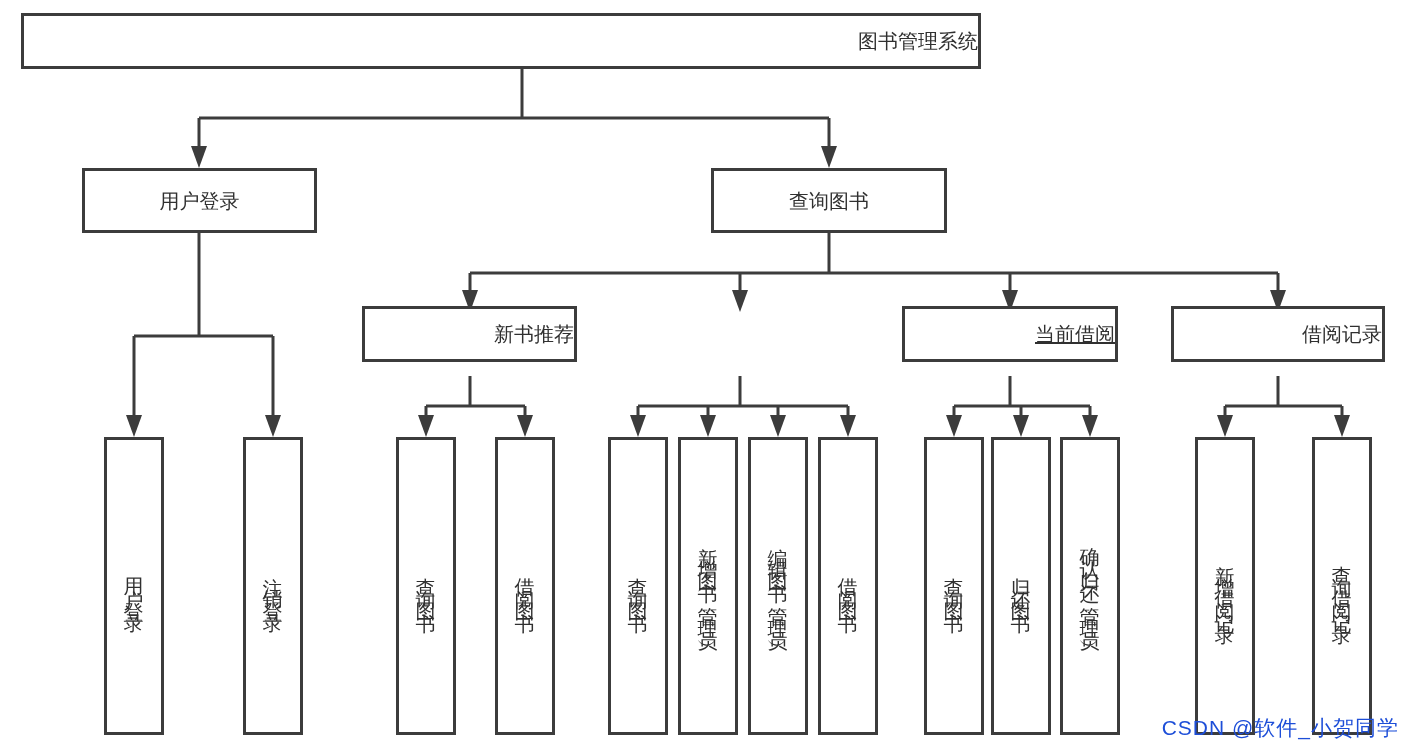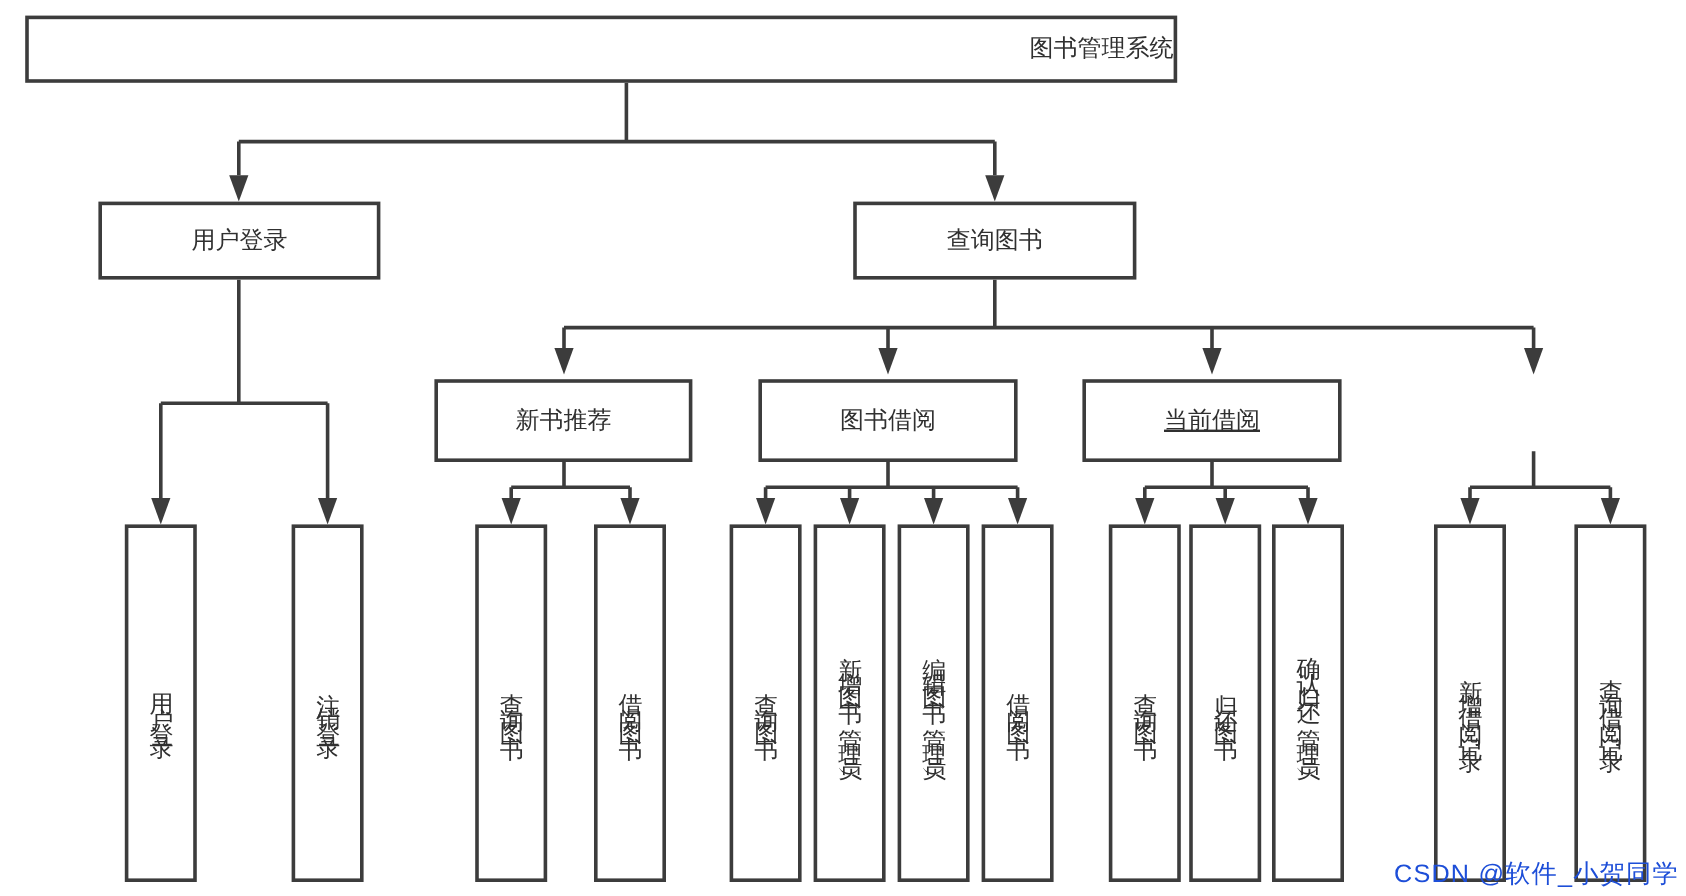--- a/index.html
+++ b/index.html
@@ -30,21 +30,21 @@
     display: flex;
     align-items: center;
     justify-content: center;
     color: #303030;
     font-size: 20px;
     line-height: 1;
     white-space: nowrap;
   }
   .root  { left: 21px;  top: 13px;  width: 960px; height: 56px; justify-content: flex-end; }
   .l2    { top: 168px; height: 65px; }
-  .l3    { top: 316px; height: 69px; }
+  .l3    { top: 306px; height: 56px; justify-content: flex-end; }
   .leaf  { top: 437px; width: 60px; height: 298px; }
   .vtext {
     writing-mode: vertical-rl;
     text-orientation: mixed;
     letter-spacing: 12px;
     font-size: 20px;
     color: #303030;
     line-height: 1;
   }
   .watermark {
@@ -109,25 +109,25 @@
   <div class="box l2" style="left:82px; width:235px;">
     <span>用户登录</span>
   </div>
   <div class="box l2" style="left:711px; width:236px;">
     <span>查询图书</span>
   </div>
 
   <div class="box l3" style="left:362px; width:215px;">
     <span>新书推荐</span>
   </div>
-  <div class="box l3" style="left:632px; width:216px;">
-    <span>图书借阅</span>
-  </div>
   <div class="box l3" style="left:902px; width:216px;text-decoration:underline;">
     <span>当前借阅</span>
+  </div>
+  <div class="box l3" style="left:1171px; width:214px;">
+    <span>借阅记录</span>
   </div>
 
   <div class="box leaf" style="left:104px;">
     <span class="vtext">用户登录</span>
   </div>
   <div class="box leaf" style="left:243px;">
     <span class="vtext">注销登录</span>
   </div>
   <div class="box leaf" style="left:396px;">
     <span class="vtext">查询图书</span>

